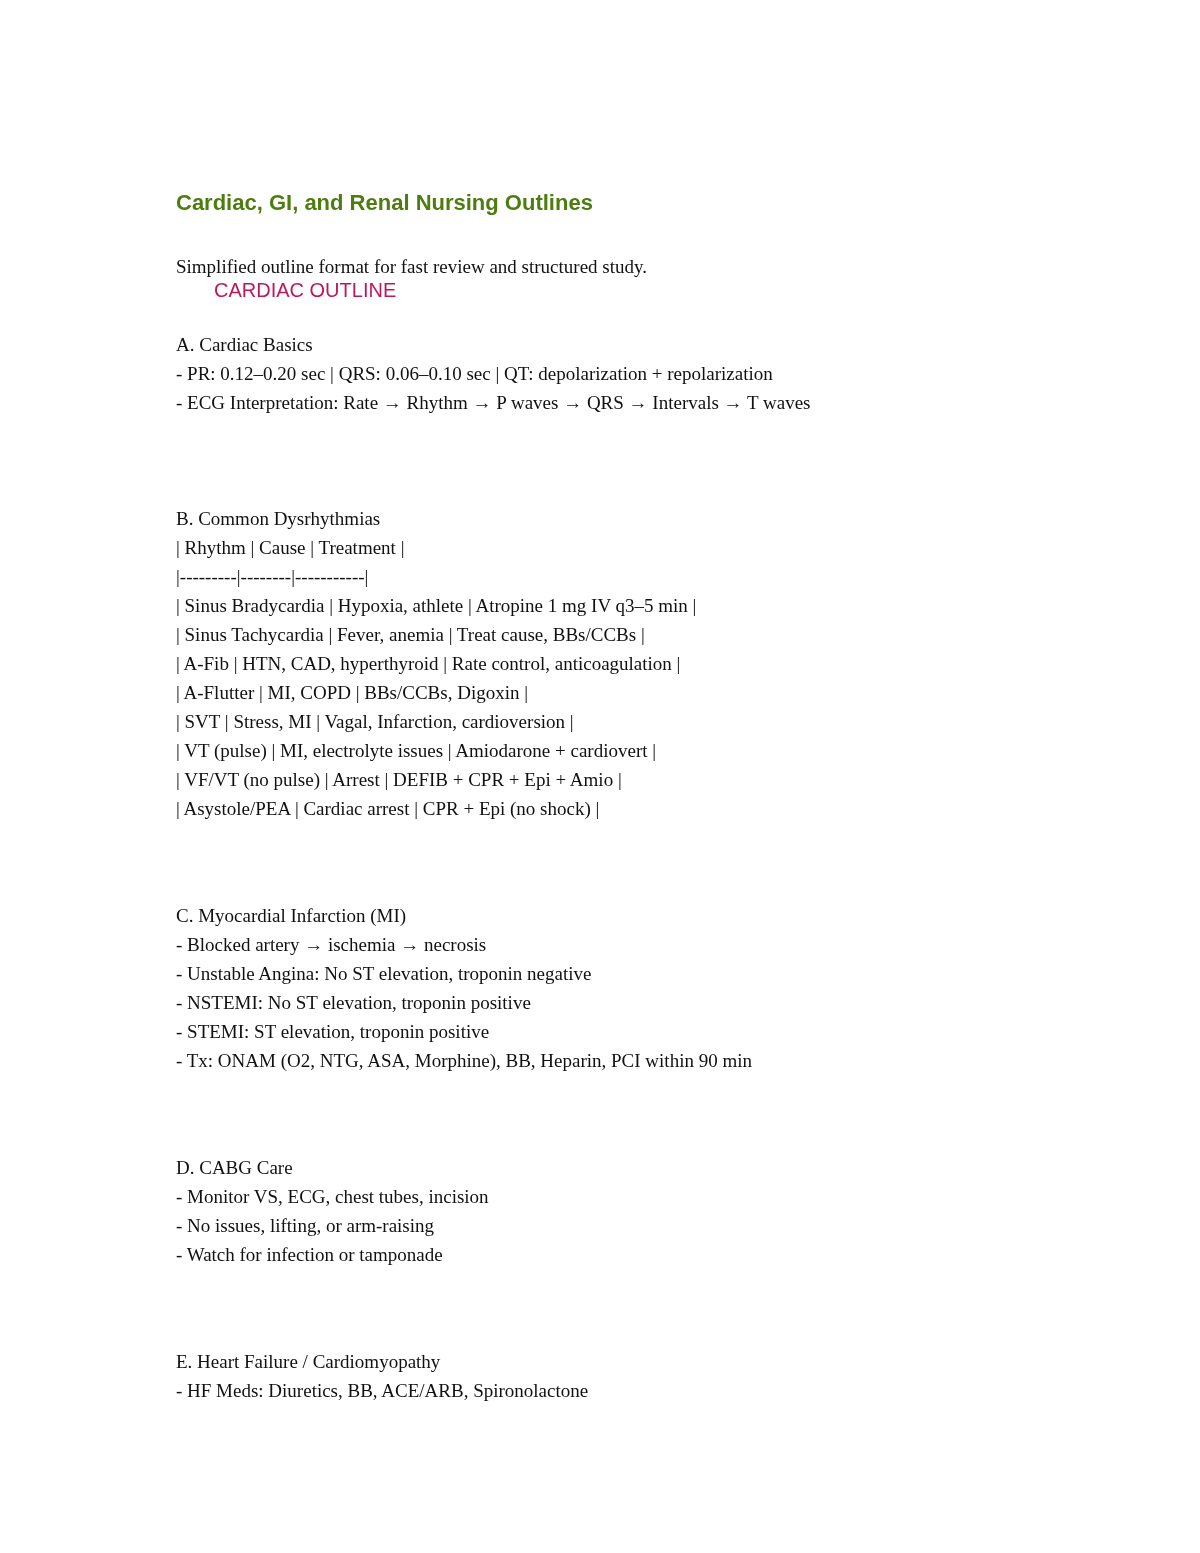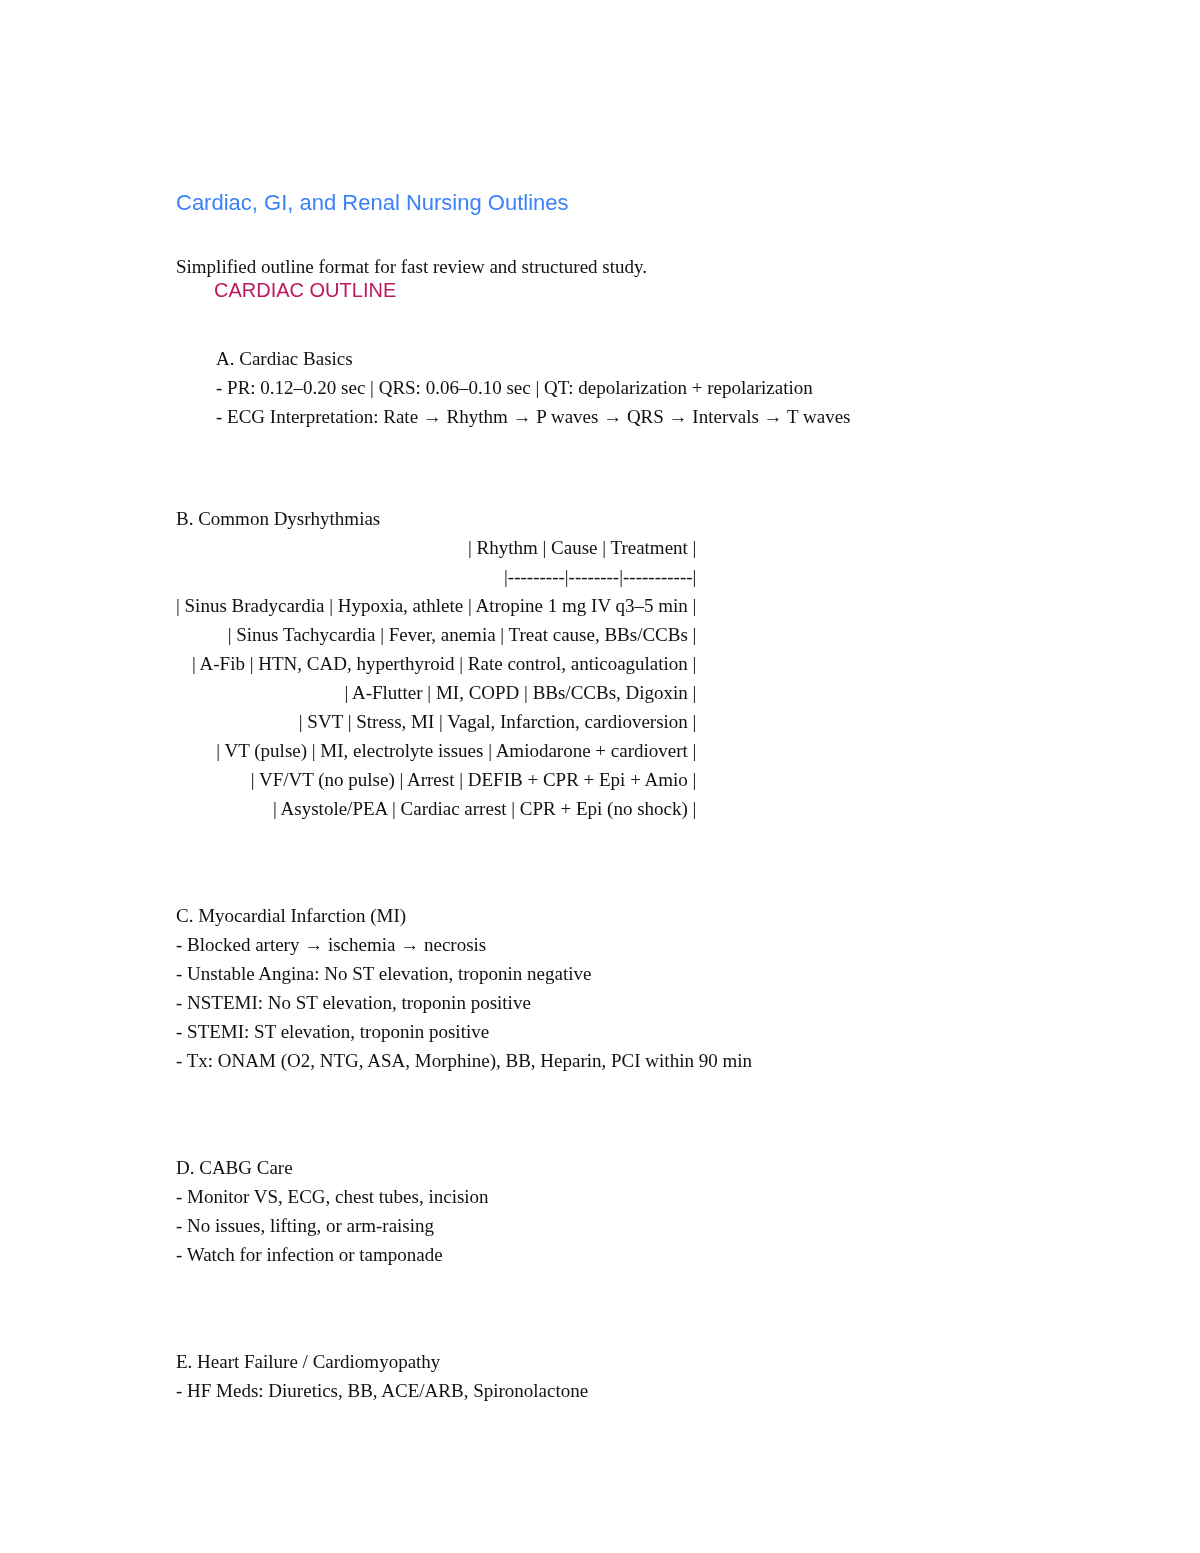--- a/index.html
+++ b/index.html
@@ -19,23 +19,23 @@
       position: absolute;
       left: 0; top: 0;
       width: 1200px;
       height: 1553px;
     }
     .doc-title {
       position: absolute;
       left: 176px;
       top: 190px;
       font-family: "Liberation Sans", "DejaVu Sans", sans-serif;
-      font-weight: normal;
+      font-weight: bold;
       font-size: 22px;
-      color: #3b82f6;
+      color: #4d7c0f;
       letter-spacing: 0px;
       white-space: nowrap;
     }
     .doc-subtitle {
       position: absolute;
       left: 176px;
       top: 228px;
       font-size: 19px;
       white-space: nowrap;
       margin-top: 28px;
@@ -55,34 +55,33 @@
     }
     .line {
       font-size: 19px;
       line-height: 29px;
       height: 29px;
       white-space: nowrap;
     }
     .line.table-line {
       line-height: 29px;
       height: 29px;
-      text-align: right;
     }
   </style>
 </head>
 <body>
 
 <div class="page">
 
   <div class="doc-title">Cardiac, GI, and Renal Nursing Outlines</div>
   <div class="doc-subtitle">Simplified outline format for fast review and structured study.</div>
 
   <div class="section-heading">CARDIAC OUTLINE</div>
 
-  <div class="block" style="top:344px;margin-left:40px;">
+  <div class="block" style="top:330px;">
     <div class="line">A. Cardiac Basics</div>
     <div class="line">- PR: 0.12–0.20 sec | QRS: 0.06–0.10 sec | QT: depolarization + repolarization</div>
     <div class="line">- ECG Interpretation: Rate → Rhythm → P waves → QRS → Intervals → T waves</div>
   </div>
 
   <div class="block" style="top:504px;">
     <div class="line">B. Common Dysrhythmias</div>
     <div class="line table-line">| Rhythm | Cause | Treatment |</div>
     <div class="line table-line">|---------|--------|-----------|</div>
     <div class="line table-line">| Sinus Bradycardia | Hypoxia, athlete | Atropine 1 mg IV q3–5 min |</div>

